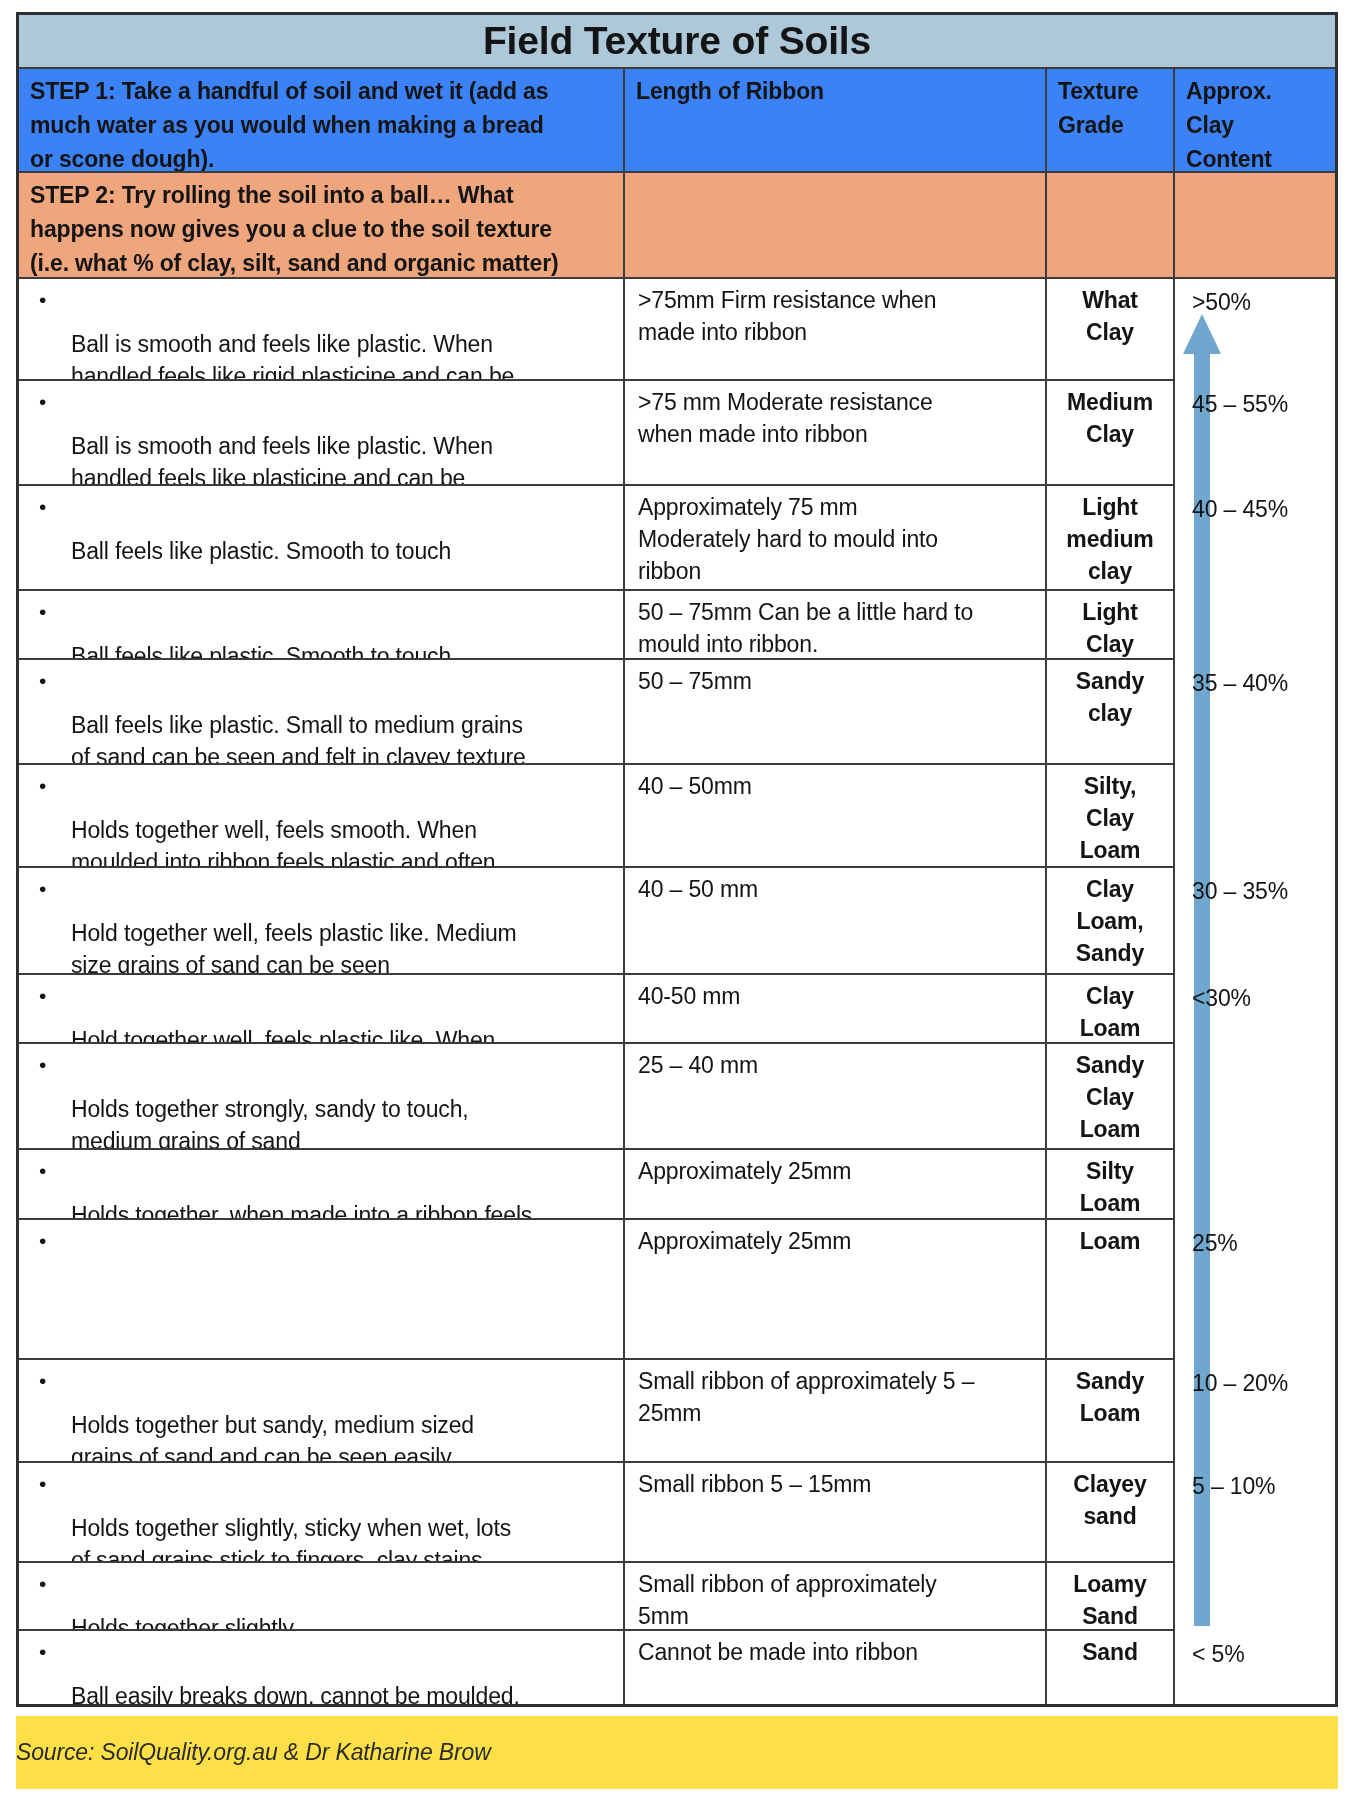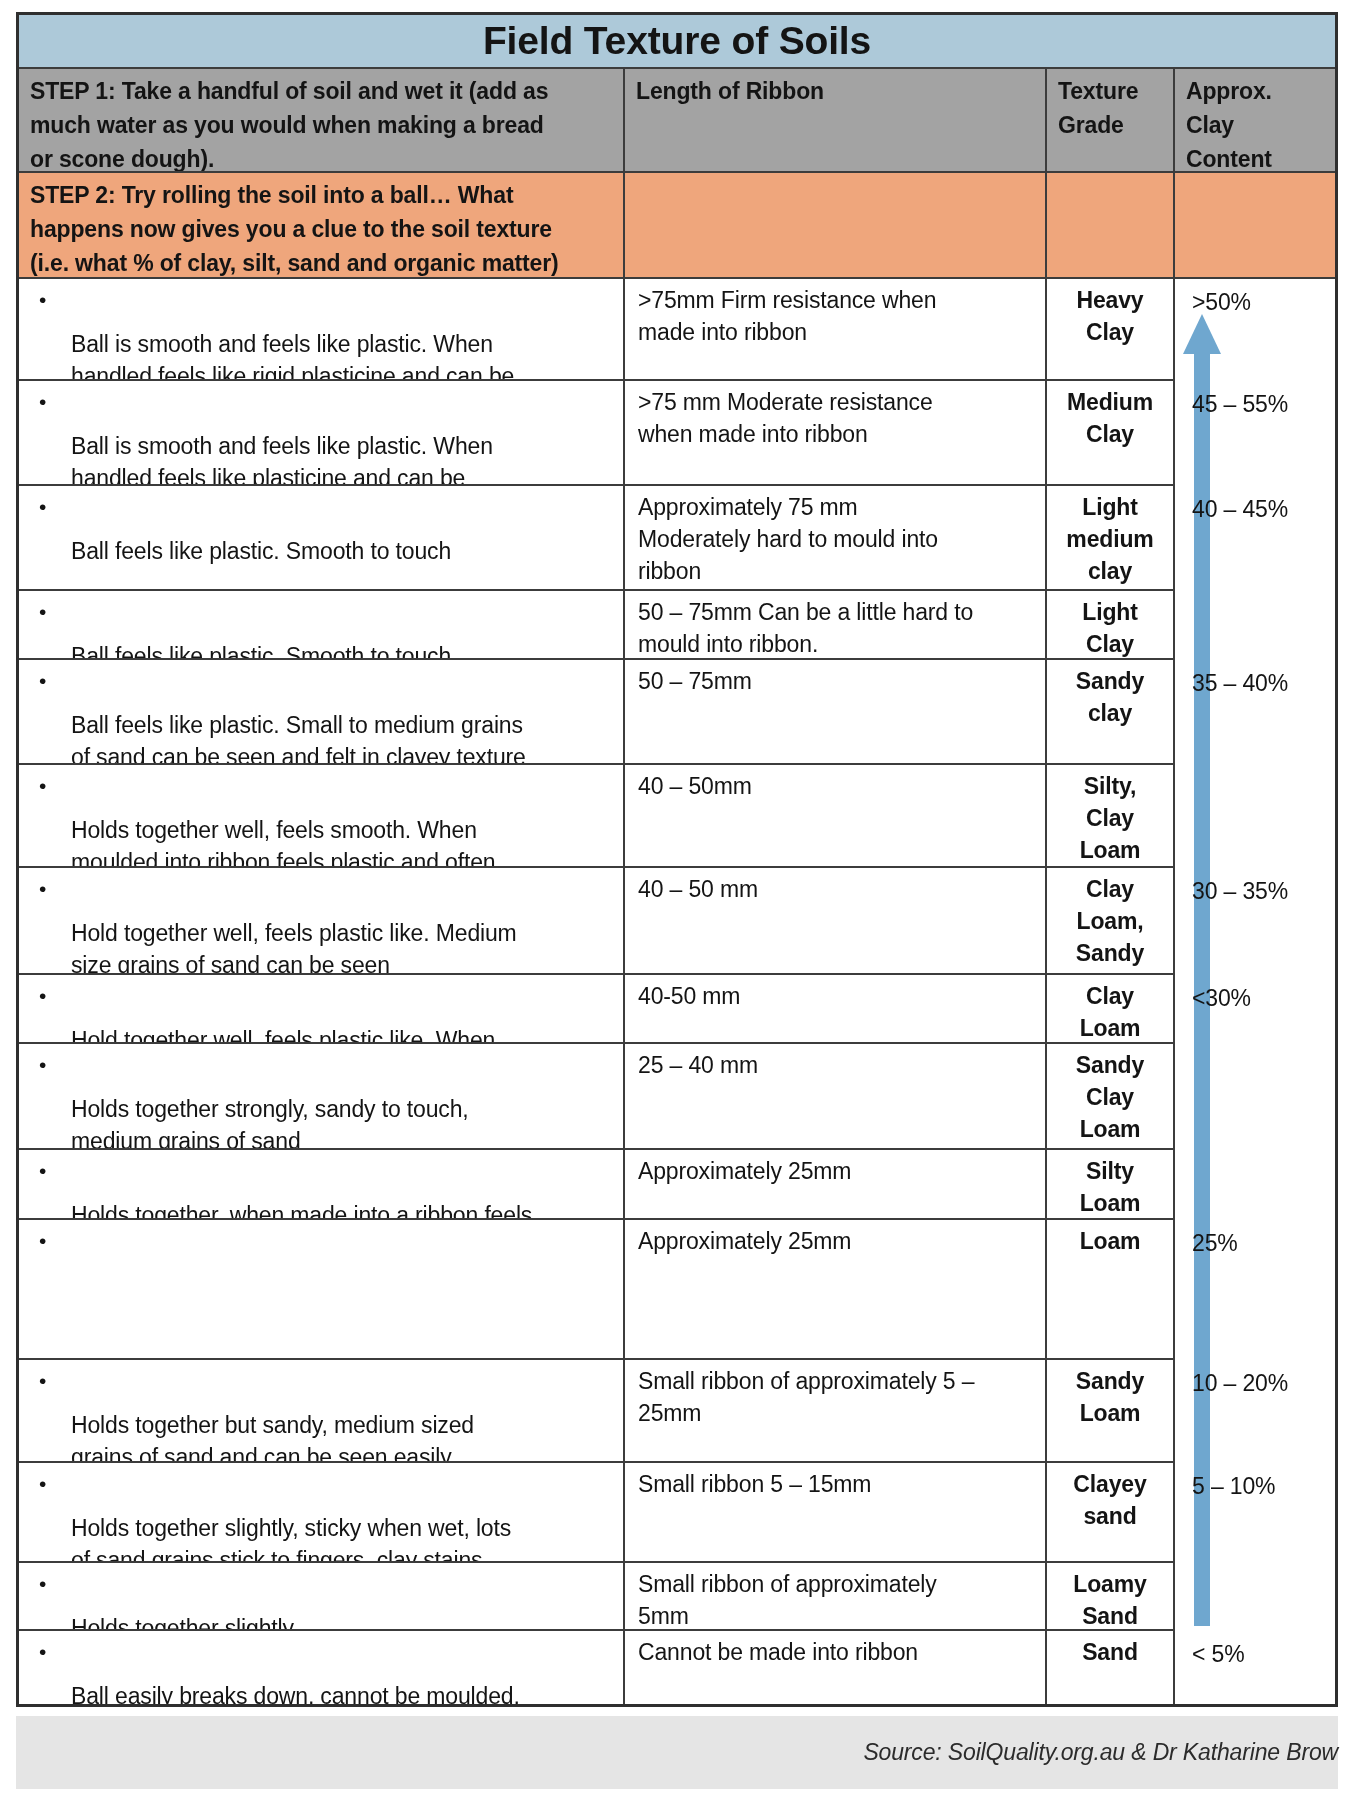--- a/index.html
+++ b/index.html
@@ -27,21 +27,21 @@
   .cell.no-b { border-bottom:none; }
 
   .title-cell {
     grid-column:1 / 5; grid-row:1;
     background:#adc9d9;
     border-bottom:2px solid #3c3c3c;
     text-align:center;
     font-weight:bold; font-size:39px; line-height:52px;
   }
 
-  .hdr { background:#a3a3a3; font-weight:bold; font-size:23px; line-height:34px; padding:5px 4px 0 11px; white-space:pre-line; }
+  .hdr { background:#3b82f6; font-weight:bold; font-size:23px; line-height:34px; padding:5px 4px 0 11px; white-space:pre-line; }
   .step2 { background:#efa67c; }
 
   .body-desc { display:flex; align-items:flex-start; padding:5px 6px 0 20px; font-size:23px; line-height:32px; }
   .bullet { width:32px; flex:0 0 32px; font-size:21px; line-height:32px; }
   .desc-text { flex:1; white-space:pre-line;margin-top:44px; }
 
   .body-ribbon { padding:5px 6px 0 13px; font-size:23px; line-height:32px; white-space:pre-line; }
 
   .body-grade { padding:5px 3px 0 3px; font-size:23px; line-height:32px; font-weight:bold; text-align:center; white-space:pre-line; }
 
@@ -56,22 +56,22 @@
   .arrow-shaft { position:absolute; left:19px; top:73px; width:16px; height:1274px; background:#6fa7cf; }
 
   .clay-label {
     grid-column:4; z-index:2;
     text-align:left; padding:7px 8px 0 17px;
     font-size:23px; line-height:32px;
   }
 
   .footer-band {
     position:absolute; left:16px; top:1716px; width:1322px; height:73px;
-    background:#e5e5e5;
-    display:flex; align-items:center; justify-content:flex-end;
+    background:#fde047;
+    display:flex; align-items:center; justify-content:flex-start;
     font-size:23px; font-style:italic; color:#2b2b2b;
   }
 </style>
 </head>
 <body>
 
 <div class="page">
   <div class="soil-table">
 
     <div class="title-cell">Field Texture of Soils</div>
@@ -101,21 +101,21 @@
     </div>
 
     <div class="cell body-desc" style="grid-row:4;grid-column:1">
         <span class="bullet">•</span>
         <span class="desc-text">Ball is smooth and feels like plastic. When
 handled feels like rigid plasticine and can be
 moulded into rod without cracking.</span>
       </div>
     <div class="cell body-ribbon" style="grid-row:4;grid-column:2">&gt;75mm Firm resistance when
 made into ribbon</div>
-    <div class="cell body-grade" style="grid-row:4;grid-column:3">Heavy
+    <div class="cell body-grade" style="grid-row:4;grid-column:3">What
 Clay</div>
     <div class="clay-label" style="grid-row:4">&gt;50%</div>
 
     <div class="cell body-desc" style="grid-row:5;grid-column:1">
         <span class="bullet">•</span>
         <span class="desc-text">Ball is smooth and feels like plastic. When
 handled feels like plasticine and can be
 moulded into rod without cracking.</span>
       </div>
     <div class="cell body-ribbon" style="grid-row:5;grid-column:2">&gt;75 mm Moderate resistance

